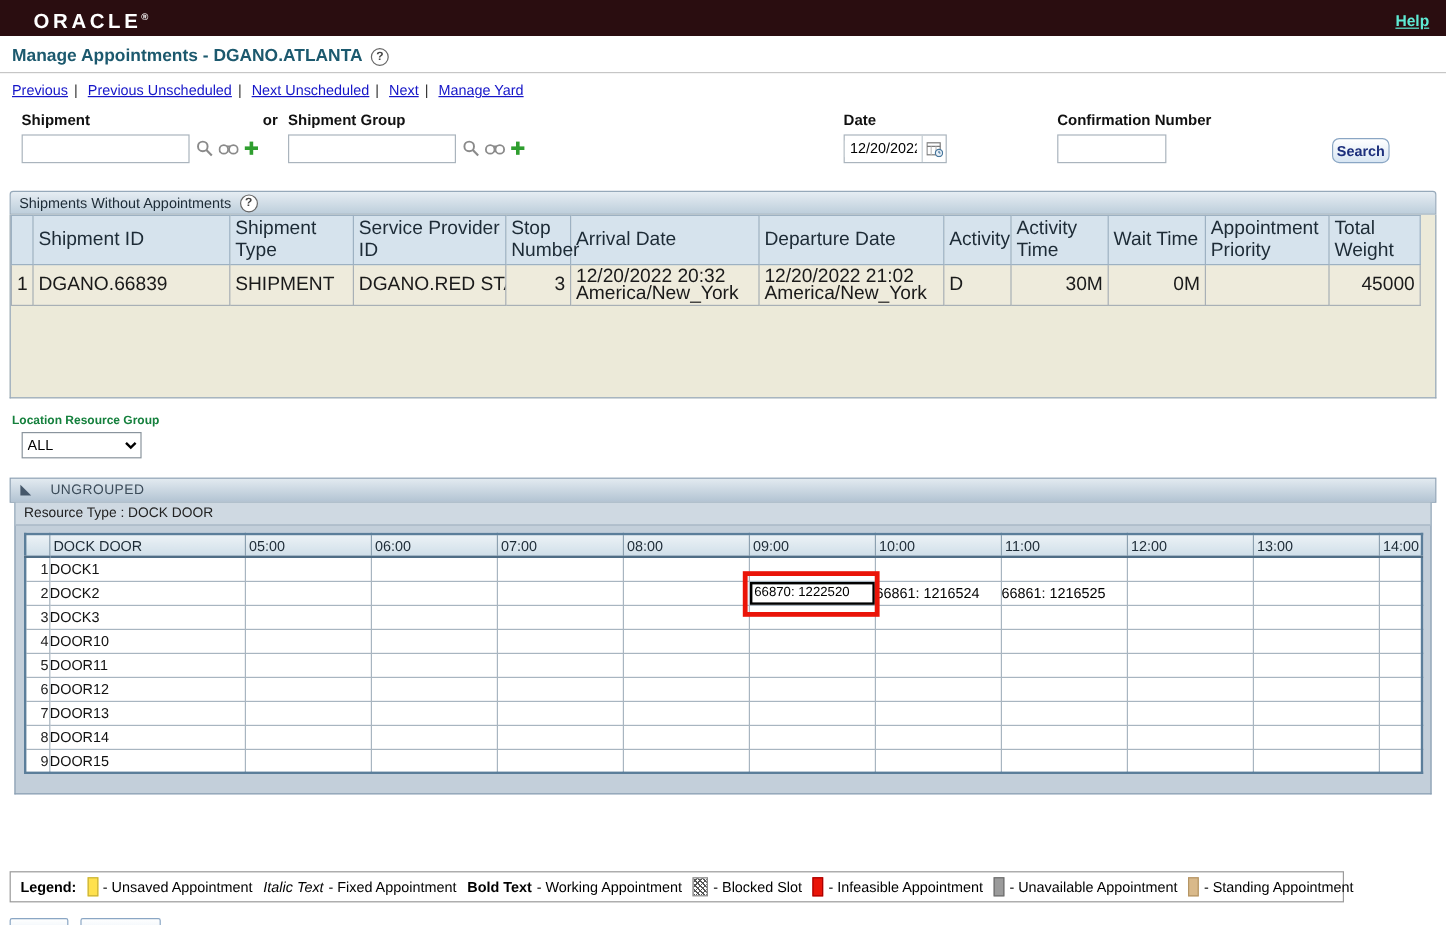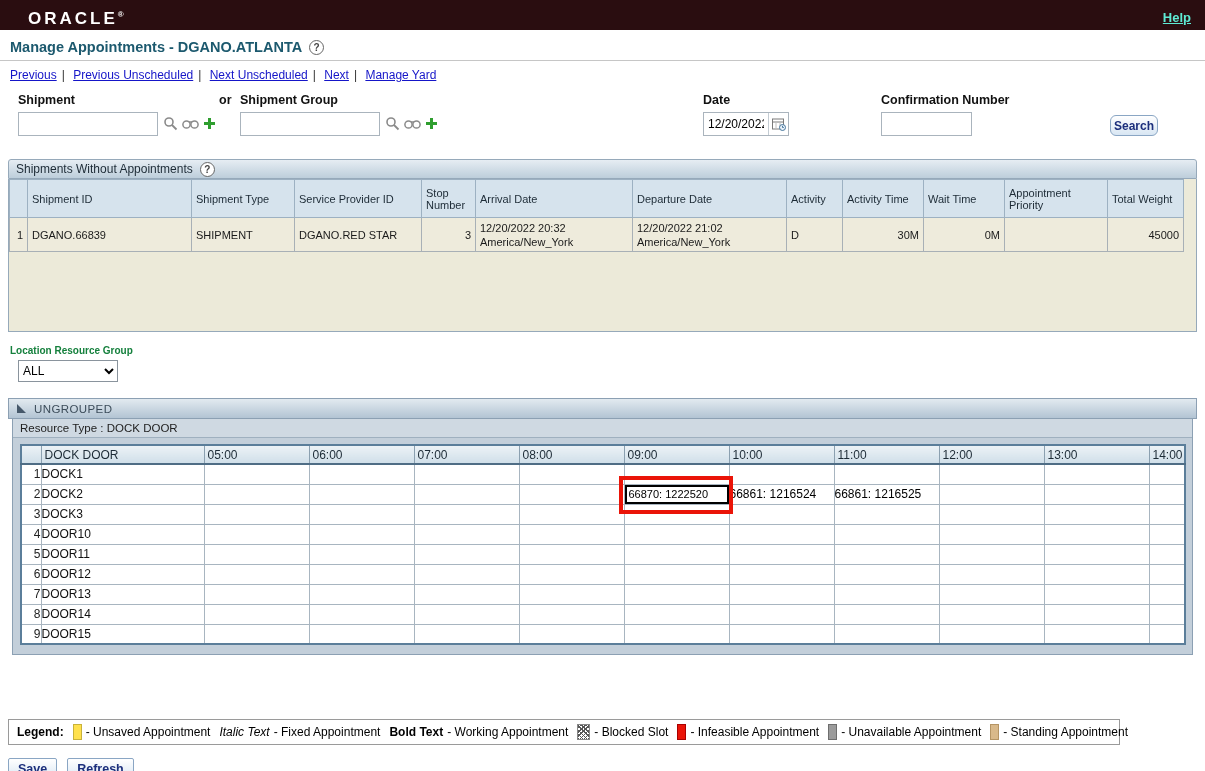--- a/index.html
+++ b/index.html
@@ -40,45 +40,45 @@
   .search-btn { position:absolute; left:1110px; top:22px; width:48px; height:21px;
     background:linear-gradient(#ffffff,#d8e6f3); border:1px solid #8aa6c4; border-radius:6px;
     color:#1c2f7c; font-weight:bold; font-size:12px; font-family:inherit; cursor:pointer; }
 
   
   .section { margin:4px 8px 0; }
   .section-hdr { height:20px; background:linear-gradient(#e6edf3,#bdcedb); border:1px solid #96a9ba;
     border-radius:3px 3px 0 0; display:flex; align-items:center; gap:7px; padding:0 7px;
     font-size:12px; color:#1d2b36; }
   .ship-wrap { border:1px solid #96a9ba; border-top:none; background:#ecead9; height:153px; overflow:hidden; }
-  table.ship { border-collapse:collapse; table-layout:fixed; width:1174px; font-size:11px; }
+  table.ship { border-collapse:collapse; table-layout:fixed; width:1174px; font-size:16px; }
   table.ship th { background:#d6e3ed; border:1px solid #9db1c2; font-weight:normal; text-align:left;
     padding:2px 4px; height:38px; vertical-align:middle; color:#1d2b36; }
   table.ship td { background:#eeebdc; border:1px solid #a8b0b6; padding:2px 4px; height:34px;
     vertical-align:middle; color:#1a1a1a; overflow:hidden; white-space:nowrap; }
   table.ship td.r { text-align:right; }
   .two-line div { line-height:14px; }
 
   
   .lrg-label { margin:13px 0 4px 10px; font-weight:bold; font-size:10px; color:#15803d; }
   .lrg-select { margin-left:18px; width:100px; height:22px; font-family:inherit; font-size:12px;
     border:1px solid #8a949d; background:#fff; }
 
   .ungrouped-bar { margin:16px 8px 0; height:21px; background:linear-gradient(#e2eaf0,#b3c4d3);
-    border:1px solid #8ca0b3; display:flex; align-items:center; gap:8px; padding:8px 8px; }
+    border:1px solid #8ca0b3; display:flex; align-items:center; gap:16px; padding:8px 8px; }
   .tri { width:0; height:0; border-bottom:9px solid #46586a; border-right:9px solid transparent; }
   .ungrouped-text { color:#3c4c5a; font-size:11.5px; letter-spacing:.4px; }
 
   .sched-container { margin:0 12px; background:#c3cfda; border:1px solid #8ca0b3; border-top:none;
     padding-bottom:8px; }
   .rtype-bar { height:19px; background:#cfd9e2; border-bottom:1px solid #9fb0bf; display:flex;
     align-items:center; padding:0 7px; font-size:11.5px; color:#222; }
 
   
-  .grid-holder { margin:6px 7px 1px; }
+  .grid-holder { margin:6px 7px 8px; }
   table.grid { border-collapse:collapse; table-layout:fixed; width:1164px; border:2px solid #5b7e9a;
     background:#fff; }
   table.grid th { height:19px; background:linear-gradient(#ecf2f6,#d0dfe9); border:1px solid #8ba0b0;
     border-bottom:2px solid #4f6d85; font-weight:normal; text-align:left; padding:0 3px; font-size:12px;
     color:#1d2b36; }
   table.grid td { height:20px; border:1px solid #a8b5c0; padding:0; font-size:12px; background:#fff; }
   td.gnum { text-align:right; padding-right:3px; color:#222; background:#fdfdfd; }
   td.gdoor { padding-left:3px; color:#111; }
   td.blocked { background-color:#f2f2f2;
     background-image:

